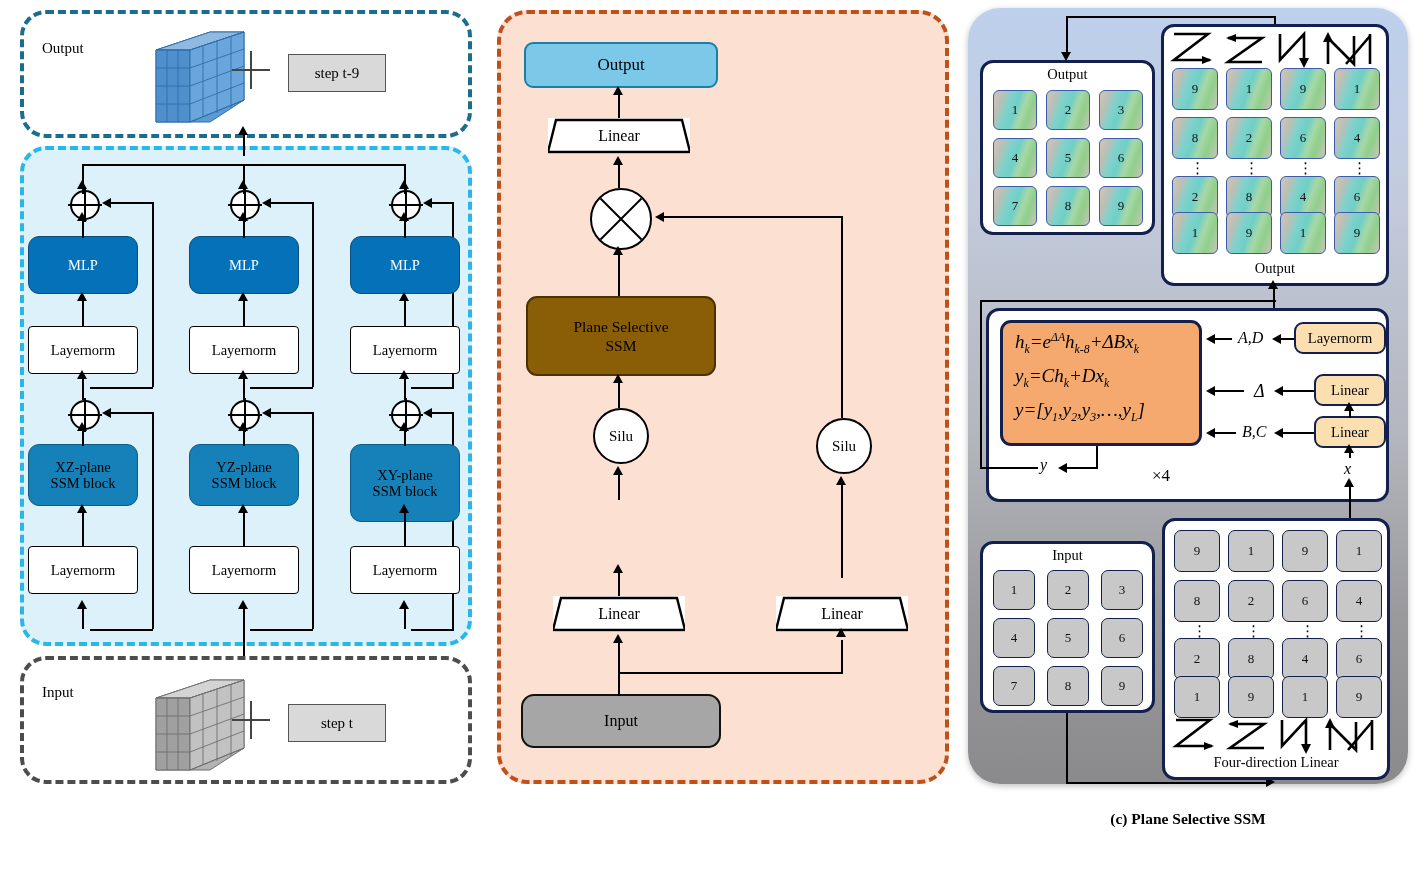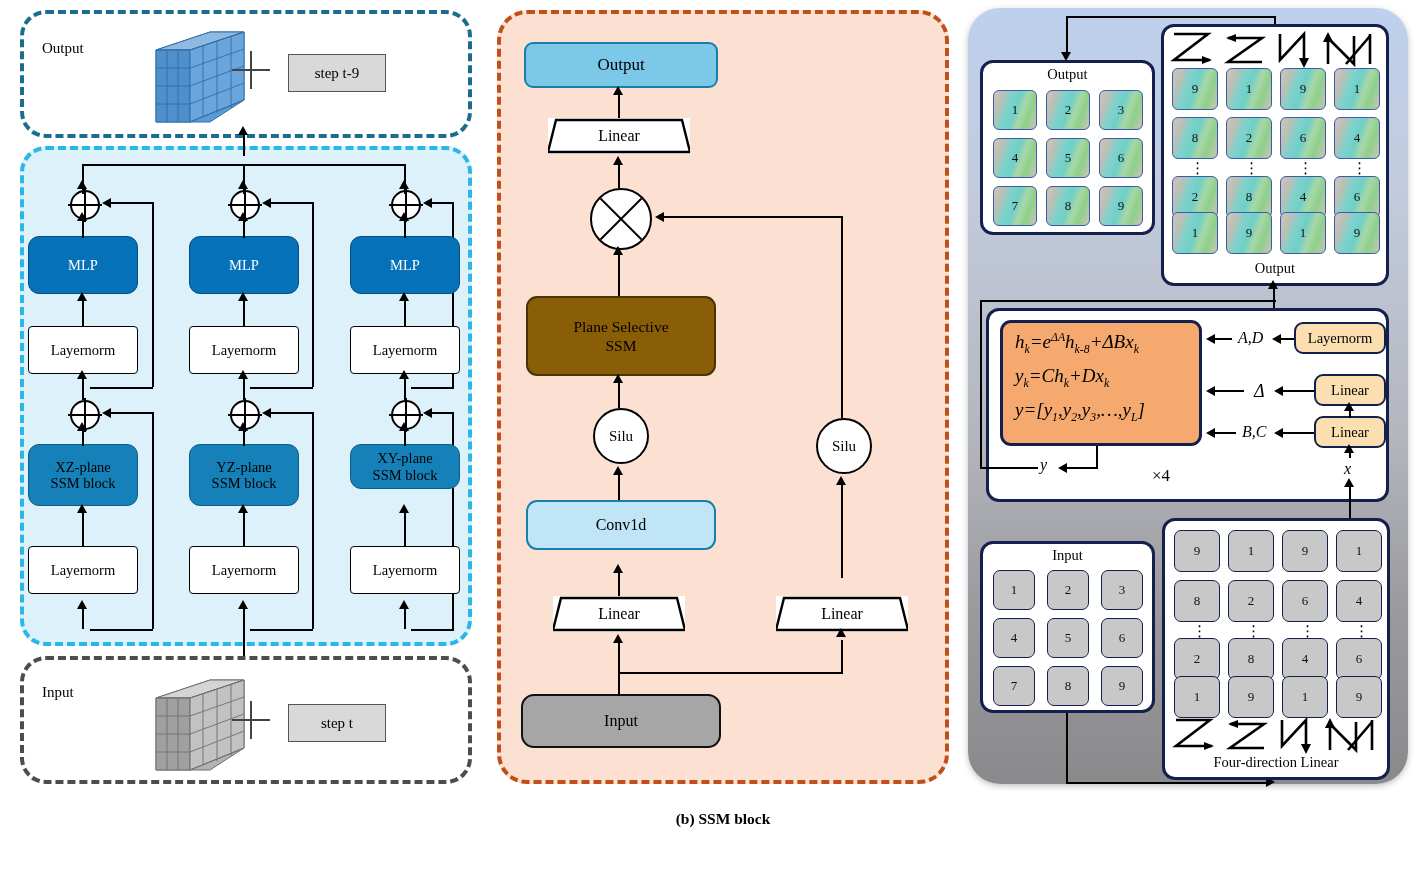--- a/index.html
+++ b/index.html
@@ -218,21 +218,21 @@
   <div class="arrow-up" style="left:391px;top:288px;"></div>
 
   <div class="oplus" style="left:383px;top:396px;"></div>
   <div class="arrow-left" style="left:415px;top:404px;"></div>
   <div class="hline" style="left:424px;top:408px;width:22px;"></div>
   <div class="vline" style="left:444px;top:408px;height:217px;"></div>
   <div class="hline" style="left:403px;top:625px;width:43px;"></div>
   <div class="vline" style="left:396px;top:372px;height:24px;"></div>
   <div class="arrow-up" style="left:391px;top:366px;"></div>
 
-  <div class="node ssmblk ctr" style="left:342px;top:440px;width:110px;height:45px;color:#000;flex-direction:column;">
+  <div class="node ssmblk ctr" style="left:342px;top:440px;width:110px;height:78px;color:#000;flex-direction:column;">
     <span>XY-plane</span>
     <span>SSM block</span>
   </div>
   <div class="vline" style="left:396px;top:424px;height:18px;"></div>
   <div class="arrow-up" style="left:391px;top:418px;"></div>
 
   <div class="node white ctr" style="left:342px;top:542px;width:110px;height:48px;">Layernorm</div>
   <div class="vline" style="left:396px;top:504px;height:38px;"></div>
   <div class="arrow-up" style="left:391px;top:500px;"></div>
   <div class="vline" style="left:396px;top:600px;height:25px;"></div>
@@ -303,21 +303,20 @@
   <div class="arrow-up" style="left:125px;top:370px;"></div>
 
   <div class="silu ctr" style="left:105px;top:404px;">Silu</div>
   <div class="vline" style="left:130px;top:468px;height:28px;"></div>
   <div class="arrow-up" style="left:125px;top:462px;"></div>
 
   <div class="silu ctr" style="left:328px;top:414px;">Silu</div>
   <div class="vline" style="left:353px;top:478px;height:96px;"></div>
   <div class="arrow-up" style="left:348px;top:472px;"></div>
 
-  <div class="b-conv ctr" style="left:38px;top:496px;width:186px;height:46px;">Conv1d</div>
   <div class="vline" style="left:130px;top:566px;height:26px;"></div>
   <div class="arrow-up" style="left:125px;top:560px;"></div>
 
   <div class="trapz ctr" style="left:65px;top:592px;width:132px;height:36px;">
     <svg class="tp" viewBox="0 0 132 36" preserveAspectRatio="none">
       <polygon points="8,2 124,2 132,34 0,34" fill="#fff" stroke="#000" stroke-width="2.4" vector-effect="non-scaling-stroke"></polygon>
     </svg>
     <span style="position:relative;">Linear</span>
   </div>
 
@@ -328,21 +327,20 @@
     <span style="position:relative;">Linear</span>
   </div>
   <div class="arrow-up" style="left:348px;top:624px;"></div>
 
   <div class="b-in ctr" style="left:33px;top:690px;width:196px;height:50px;">Input</div>
   <div class="vline" style="left:130px;top:636px;height:56px;"></div>
   <div class="arrow-up" style="left:125px;top:630px;"></div>
   <div class="hline" style="left:130px;top:668px;width:224px;"></div>
   <div class="vline" style="left:353px;top:636px;height:34px;"></div>
 
-  <div class="caption" style="left:0;top:806px;width:470px;">(b) SSM block</div>
 </div>
 
 <div class="abs" id="panel-c">
   <div id="c-box"></div>
 
   <div class="wbox" style="left:18px;top:56px;width:175px;height:175px;"></div>
   <div class="wbox-lbl" style="left:18px;top:62px;width:175px;">Output</div>
   <div class="tile" style="left:31px;top:86px;width:44px;height:40px;">1</div>
   <div class="tile" style="left:84px;top:86px;width:44px;height:40px;">2</div>
   <div class="tile" style="left:137px;top:86px;width:44px;height:40px;">3</div>
@@ -511,13 +509,14 @@
         <path d="M66,4 L56,8 L66,12" fill="#000" stroke="none"></path>
       <path d="M110,4 L110,30 L134,4 L134,32"></path>
         <path d="M129,28 L134,38 L139,28" fill="#000" stroke="none"></path>
       <path d="M158,34 L158,8 L184,34 L184,6"></path>
         <path d="M153,12 L158,2 L163,12" fill="#000" stroke="none"></path>
       <path d="M200,4 L200,34"></path>
         <path d="M176,34 L200,6"></path>
     </g>
   </svg>
 
+  <div class="caption" style="left:0;top:806px;width:452px;">(c) Plane Selective SSM</div>
 </div>
 
 </body></html>

